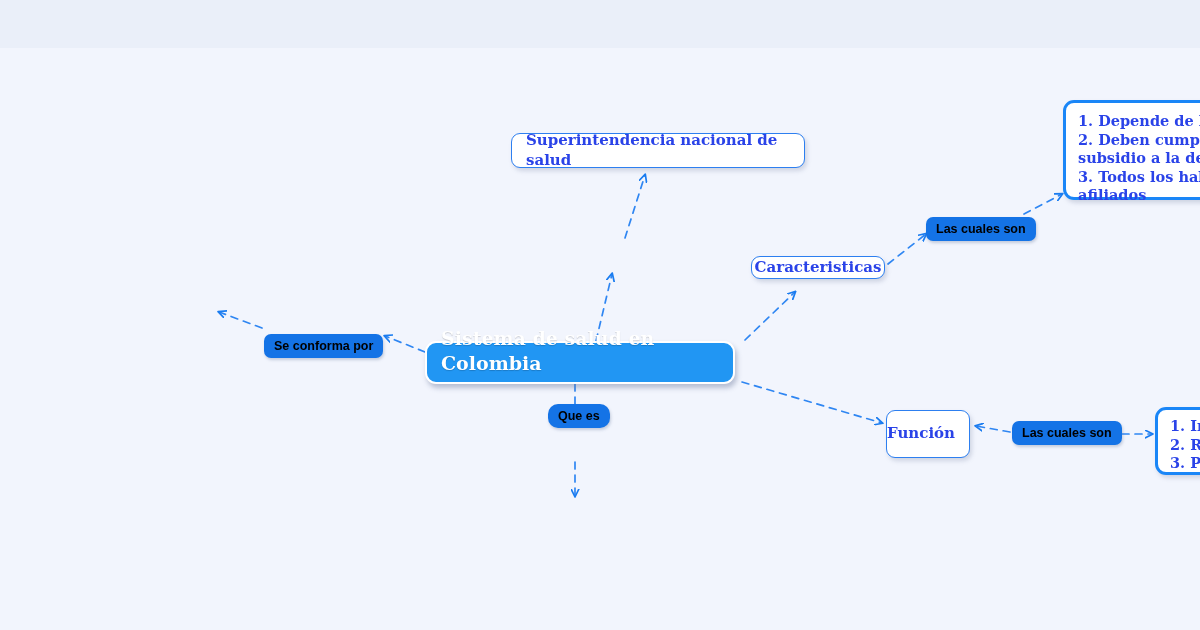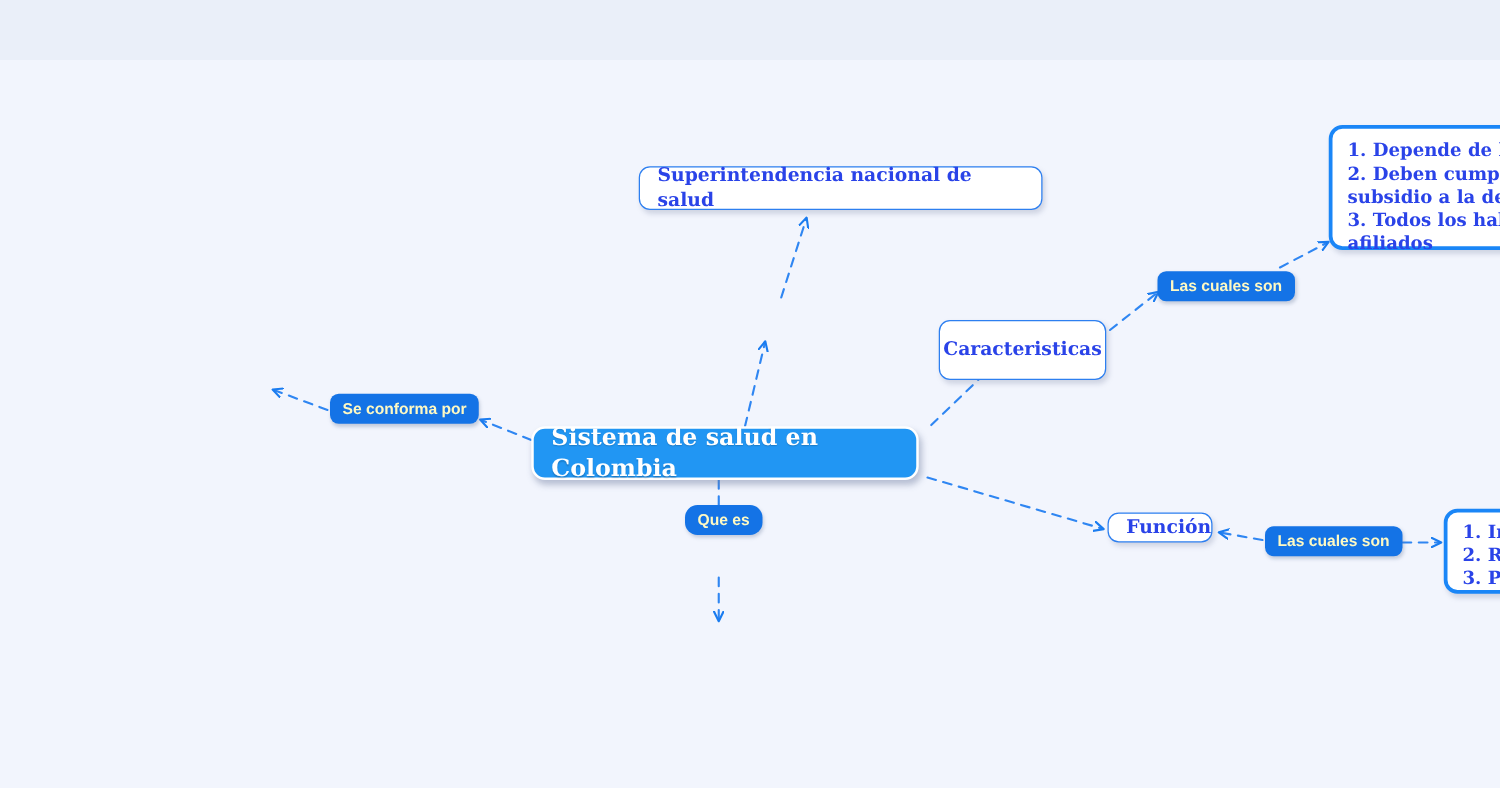--- a/index.html
+++ b/index.html
@@ -45,21 +45,21 @@
     box-shadow:2px 4px 5px rgba(110,125,160,.45);
     text-shadow:0 1px 1px rgba(0,0,0,.18);
   }
 
   
   .pill{
     position:absolute;
     box-sizing:border-box;
     display:flex;align-items:center;justify-content:center;
     background:#1473e6;
-    color:#fef9c3;
+    color:#000000;
     border-radius:7px;
     font-family:"Liberation Sans", sans-serif;
     font-weight:bold;
     font-size:12.5px;
     padding:5px 10px;
     box-shadow:1px 2px 3px rgba(110,125,160,.35);
     white-space:nowrap;
   }
 
   
@@ -104,54 +104,54 @@
       <path d="M1024,214 L1062,194"></path>
 
       <path d="M742,382 L882,423"></path>
 
       <path d="M1010,432 L976,426"></path>
 
       <path d="M1122,434 L1152,434"></path>
     </g>
   </svg>
 
-  <div class="node root" style="left:425px;top:341px;width:310px;height:43px;">
+  <div class="node root" style="left:425px;top:341px;width:310px;height:43px;align-items:flex-end;">
     <span class="txt">Sistema de salud en Colombia</span>
   </div>
 
-  <div class="node f15" style="left:511px;top:133px;width:323px;height:35px;justify-content:center;">
+  <div class="node f15" style="left:511px;top:133px;width:294px;height:35px;justify-content:center;">
     <span class="txt">Superintendencia nacional de salud</span>
   </div>
 
 
 
-  <div class="node f15" style="left:751px;top:256px;width:134px;height:48px;justify-content:center;">
+  <div class="node f15" style="left:751px;top:256px;width:134px;height:23px;justify-content:center;">
     <span class="txt">Caracteristicas</span>
   </div>
 
-  <div class="node f15" style="left:886px;top:410px;width:84px;height:24px;justify-content:flex-start;">
+  <div class="node f15" style="left:886px;top:410px;width:84px;height:48px;justify-content:flex-end;">
     <span class="txt">Función</span>
   </div>
 
   <div class="node thick" style="left:1063px;top:100px;width:175px;height:100px;align-items:flex-start;padding:9px 12px;">
     <span class="txt">1. Depende de lo
 2. Deben cumplir
 subsidio a la dem
 3. Todos los habi
 afiliados</span>
   </div>
 
   <div class="node thick" style="left:1155px;top:407px;width:150px;height:68px;align-items:flex-start;padding:7px 12px;">
     <span class="txt">1. In
 2. Re
 3. Pr</span>
   </div>
 
 
-  <div class="pill" style="left:264px;top:315px;">
+  <div class="pill" style="left:264px;top:334px;">
     <span>Se conforma por</span>
   </div>
 
   <div class="pill" style="left:548px;top:404px;border-radius:10px;">
     <span>Que es</span>
   </div>
 
   <div class="pill" style="left:926px;top:217px;">
     <span>Las cuales son</span>
   </div>

